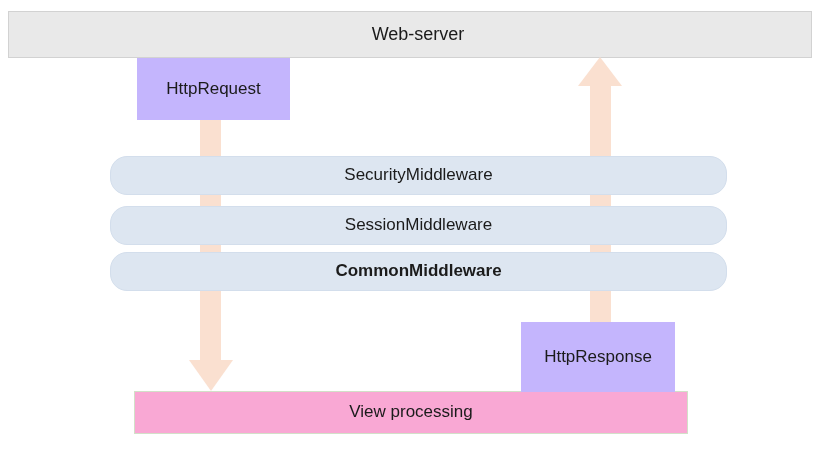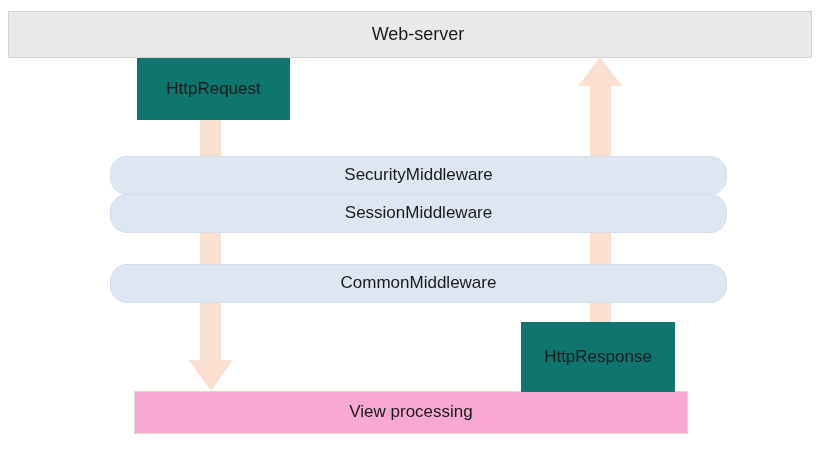--- a/index.html
+++ b/index.html
@@ -47,22 +47,22 @@
   .middleware {
     left: 110px;
     width: 617px;
     height: 39px;
     background: #dde6f1;
     border: 1px solid #d3deec;
     border-radius: 17px;
     font-size: 17px;
   }
   .mw-0 { top: 156px; }
-  .mw-1 { top: 194px; }
-  .mw-2 { top: 264px; }
+  .mw-1 { top: 206px; }
+  .mw-2 { top: 252px; font-weight: bold; }
 
   
   .viewproc {
     left: 134px;
     top: 391px;
     width: 554px;
     height: 43px;
     background: #f9a8d4;
     border: 1px solid #d2e0c8;
     font-size: 17px;
@@ -106,21 +106,21 @@
     border-bottom: 29px solid #fae0d0;
   }
 
   
   .peachbox {
     position: absolute;
     box-sizing: border-box;
     display: flex;
     align-items: center;
     justify-content: center;
-    background: #0f766e;
+    background: #c4b5fd;
     color: #1b1b1b;
     font-size: 17px;
     white-space: nowrap;
   }
   .httprequest {
     left: 137px;
     top: 58px;
     width: 153px;
     height: 62px;
   }

